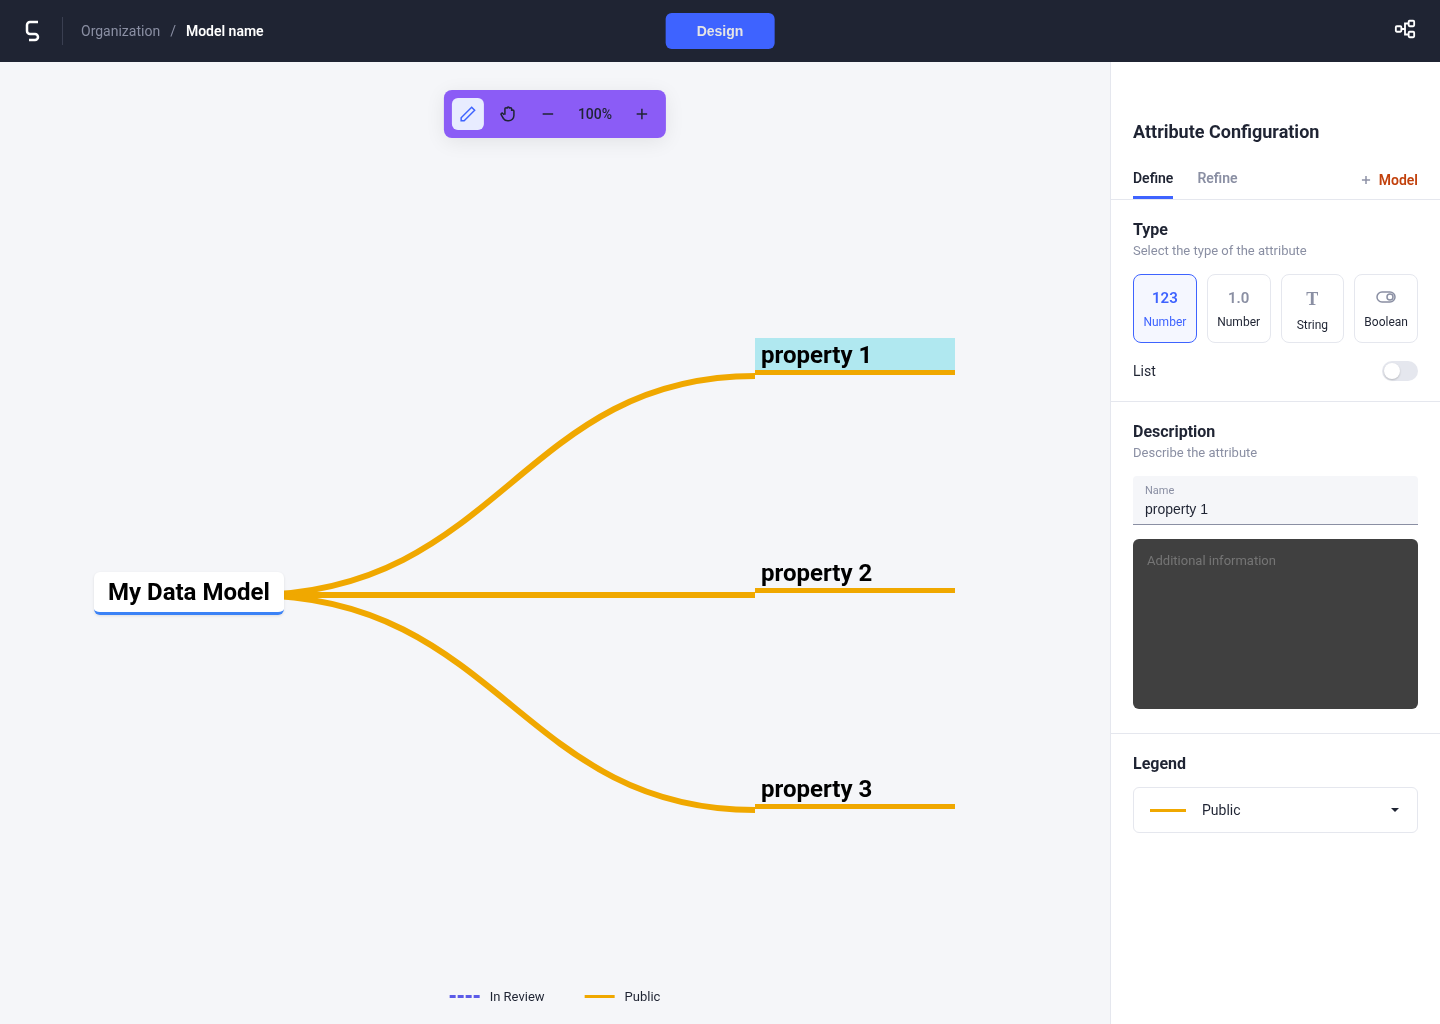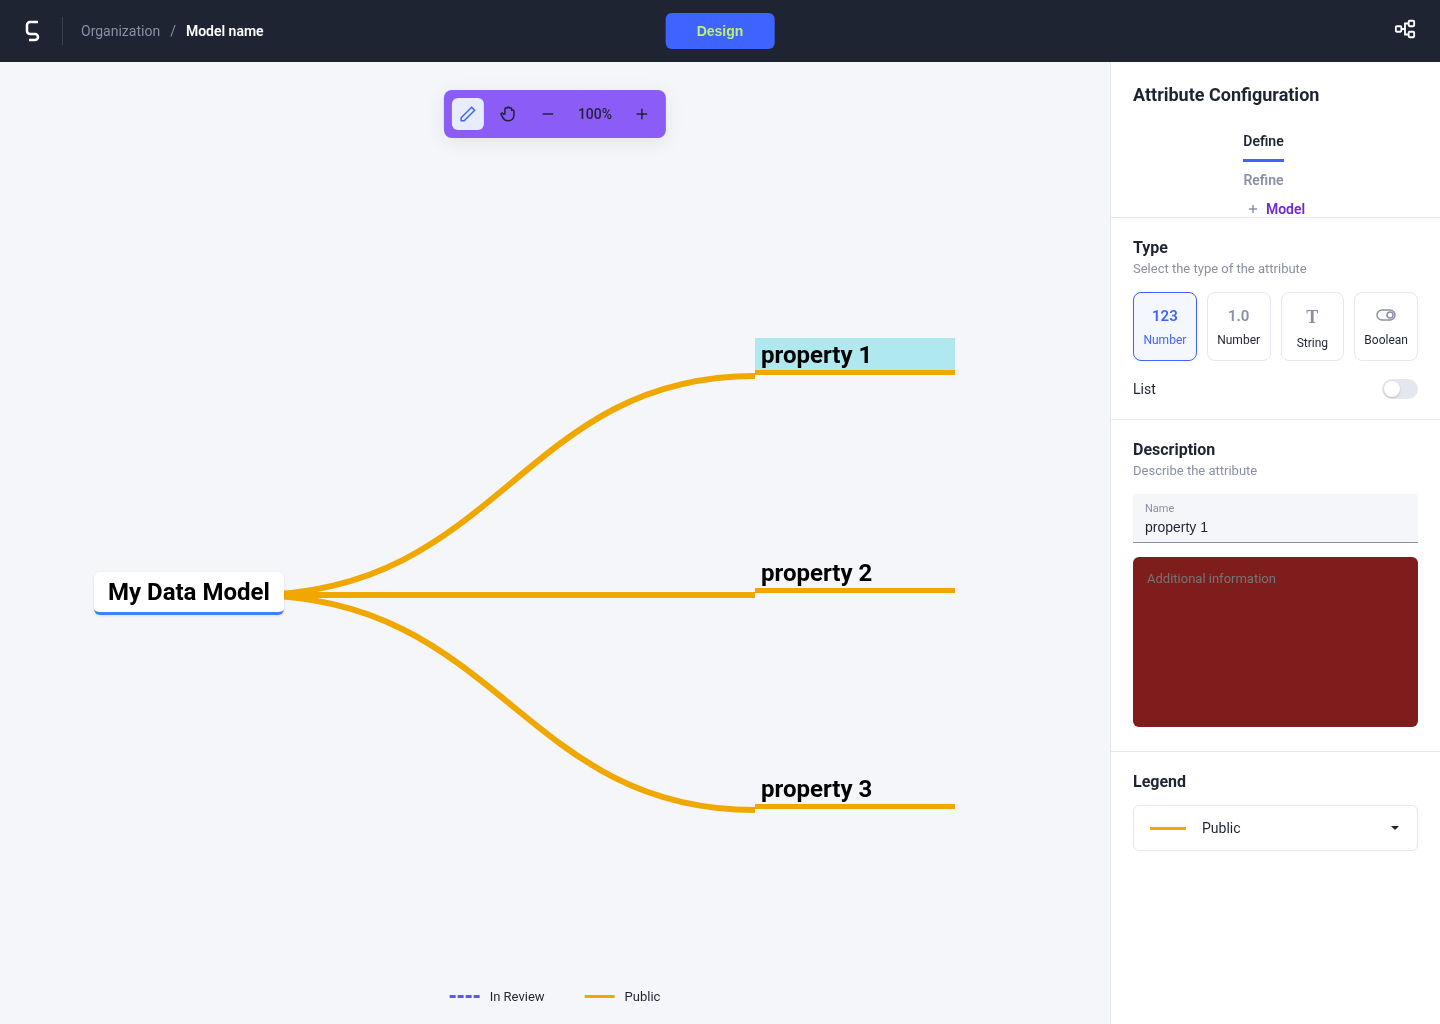--- a/index.html
+++ b/index.html
@@ -7,21 +7,21 @@
 
 
 .header { background: #1f2433; height: 62px; display: flex; align-items: center; padding: 0 24px; color: #fff; }
 .logo { width: 20px; height: 24px; display: inline-flex; align-items: center; justify-content: center; }
 .header-divider { width: 1px; height: 28px; background: #3a3f51; margin: 0 18px; }
 .breadcrumb { display: flex; align-items: center; gap: 10px; font-size: 14px; }
 .breadcrumb .org { color: #8a8fa3; }
 .breadcrumb .slash { color: #8a8fa3; }
 .breadcrumb .model { color: #fff; font-weight: 600; }
 .header-center { position: absolute; left: 50%; transform: translateX(-50%); }
-.design-btn { background: #3e63ff; color: #bef264; border: none; padding: 10px 31px; border-radius: 6px; font-size: 14px; font-weight: 600; cursor: pointer; }
+.design-btn { background: #3e63ff; color: #e5e5e5; border: none; padding: 10px 31px; border-radius: 6px; font-size: 14px; font-weight: 600; cursor: pointer; }
 .header-right { margin-left: auto; color: #fff; }
 .graph-icon svg { width: 22px; height: 22px; }
 
 
 .main { display: flex; height: calc(100% - 62px); }
 
 
 .canvas-wrap { flex: 1; position: relative; background: #f5f6f9; }
 .toolbar { position: absolute; top: 28px; left: 50%; transform: translateX(-50%); background: #8b5cf6; border-radius: 8px; box-shadow: 0 4px 20px rgba(0,0,0,0.08); display: flex; align-items: center; padding: 8px; gap: 8px; }
 .tool-btn { width: 32px; height: 32px; border-radius: 6px; display: flex; align-items: center; justify-content: center; cursor: pointer; background: transparent; border: none; }
@@ -42,26 +42,26 @@
 
 
 .bottom-legend { position: absolute; bottom: 20px; left: 50%; transform: translateX(-50%); display: flex; gap: 40px; align-items: center; font-size: 13px; color: #1f2433; }
 .legend-item { display: flex; align-items: center; gap: 10px; }
 .legend-line { width: 30px; height: 0; border-top: 3px solid; }
 .legend-line.review { border-top: 3px dashed #5b5be8; }
 .legend-line.public { border-top: 3px solid #f0a800; }
 
 
 .sidebar { width: 330px; background: #fff; border-left: 1px solid #e5e7ee; display: flex; flex-direction: column; overflow-y: auto; }
-.sidebar-title { font-size: 18px; font-weight: 700; color: #1f2433; padding: 22px 22px 10px; }
-.tabs-row { display: flex; align-items: center; padding: 8px 22px 0; border-bottom: 1px solid #e5e7ee; flex-direction: column; }
+.sidebar-title { font-size: 18px; font-weight: 700; color: #1f2433; padding: 22px 22px 10px; margin-top: 37px; }
+.tabs-row { display: flex; align-items: center; padding: 8px 22px 0; border-bottom: 1px solid #e5e7ee; }
 .tab { font-size: 14px; font-weight: 600; color: #8a8fa3; padding: 10px 0; margin-right: 24px; cursor: pointer; border-bottom: 3px solid transparent; }
 .tab.active { color: #1f2433; border-bottom: 3px solid #3e63ff; }
 .tabs-spacer { flex: 1; }
-.model-btn { display: flex; align-items: center; gap: 6px; color: #6d28d9; font-size: 14px; font-weight: 600; cursor: pointer; }
+.model-btn { display: flex; align-items: center; gap: 6px; color: #c2410c; font-size: 14px; font-weight: 600; cursor: pointer; }
 .model-btn svg { width: 14px; height: 14px; }
 
 .section { padding: 20px 22px; border-bottom: 1px solid #e5e7ee; }
 .section-title { font-size: 16px; font-weight: 700; color: #1f2433; margin-bottom: 4px; }
 .section-sub { font-size: 13px; color: #8a8fa3; margin-bottom: 16px; }
 
 .type-grid { display: flex; gap: 10px; }
 .type-card { flex: 1; border: 1px solid #e5e7ee; border-radius: 8px; padding: 14px 4px 10px; display: flex; flex-direction: column; align-items: center; gap: 8px; cursor: pointer; font-size: 12px; color: #1f2433; }
 .type-card.active { border-color: #3e63ff; background: #f5f7ff; }
 .type-card.active .type-icon { color: #3e63ff; }
@@ -70,21 +70,21 @@
 .type-label { font-size: 12px; }
 
 .list-row { display: flex; justify-content: space-between; align-items: center; margin-top: 18px; font-size: 14px; color: #1f2433; }
 .toggle { width: 36px; height: 20px; background: #e5e7ee; border-radius: 10px; position: relative; cursor: pointer; }
 .toggle::after { content: ''; width: 16px; height: 16px; background: #fff; border-radius: 50%; position: absolute; top: 2px; left: 2px; box-shadow: 0 1px 2px rgba(0,0,0,0.2); }
 
 .input-wrap { background: #f5f6f9; border-bottom: 1px solid #8a8fa3; padding: 8px 12px 6px; border-radius: 4px 4px 0 0; }
 .input-label { font-size: 11px; color: #8a8fa3; display: block; margin-bottom: 2px; }
 .input-val { font-size: 14px; color: #1f2433; border: none; background: transparent; width: 100%; outline: none; }
 
-.textarea { background: #7f1d1d; border: none; border-radius: 6px; padding: 14px; font-size: 13px; color: #8a8fa3; width: 100%; height: 170px; resize: none; margin-top: 14px; font-family: inherit; outline: none; }
+.textarea { background: #404040; border: none; border-radius: 6px; padding: 14px; font-size: 13px; color: #8a8fa3; width: 100%; height: 170px; resize: none; margin-top: 14px; font-family: inherit; outline: none; }
 
 .legend-section { padding: 20px 22px; }
 .legend-select { background: #fff; border: 1px solid #e5e7ee; border-radius: 6px; padding: 14px 16px; display: flex; align-items: center; gap: 16px; margin-top: 14px; cursor: pointer; }
 .legend-select-line { width: 36px; height: 0; border-top: 3px solid #f0a800; }
 .legend-select-text { font-size: 14px; color: #1f2433; flex: 1; }
 .legend-select svg { width: 12px; height: 12px; }
 </style>
 </head>
 <body>
 

